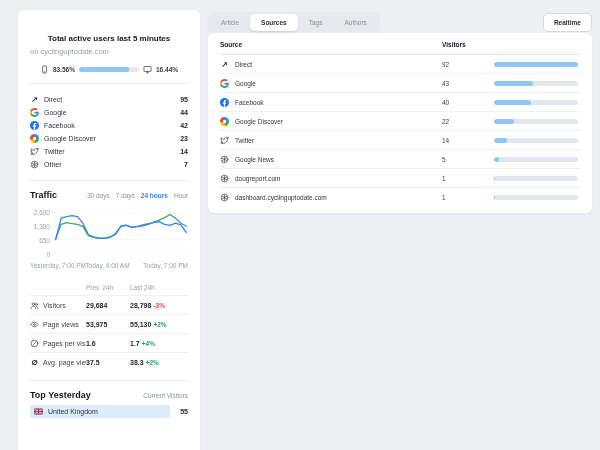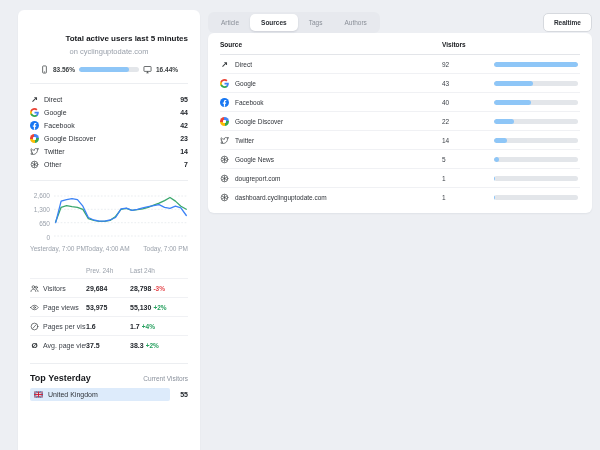--- a/index.html
+++ b/index.html
@@ -3,22 +3,22 @@
 <meta charset="utf-8">
 <style>
   * { margin:0; padding:0; box-sizing:border-box; }
   html,body { width:600px; height:450px; overflow:hidden; background:#edeff3;
     font-family:"Liberation Sans", sans-serif; color:#23272d; }
   .card { background:#fff; border-radius:6px; box-shadow:0 1px 2px rgba(20,30,50,.06); }
 
   
   .left { position:absolute; left:18px; top:10px; width:182px; height:480px; padding:12px; }
   .big-num { text-align:center; font-size:27px; font-weight:bold; letter-spacing:.5px; margin-top:4px; }
-  .au-title { text-align:right; font-size:8px; font-weight:bold; color:#16181c; margin-top:12px; }
-  .au-sub { text-align:center; font-size:7.5px; color:#9aa1ab; margin-top:4px; }
+  .au-title { text-align:center; font-size:8px; font-weight:bold; color:#16181c; margin-top:12px; }
+  .au-sub { font-size:7.5px; color:#9aa1ab; margin-top:4px; }
   .device-row { display:flex; align-items:center; justify-content:center; gap:4px; margin-top:9px; }
   .pct { font-size:6.5px; font-weight:600; color:#3c4043; }
   .devbar { width:60px; height:5px; border-radius:3px; background:#e3e6ea; overflow:hidden; }
   .devfill { height:100%; border-radius:3px; }
   .divider { border-top:1px solid #eceef1; margin:9px 0; }
   .ls-row { display:flex; align-items:center; gap:5px; height:13px; font-size:7px; color:#2f3339; }
   .ls-val { margin-left:auto; font-weight:600; color:#23272d; }
   .ic { width:9px; height:9px; display:inline-flex; align-items:center; justify-content:center; flex:0 0 9px; }
   .ic svg { width:9px; height:9px; display:block; }
   .glyph { font-size:8px; line-height:9px; font-weight:600; color:#3c4043; }
@@ -151,20 +151,29 @@
             <circle cx="12" cy="12" r="9"></circle>
             <path d="M12 5v14M6 8.5l12 7M18 8.5l-12 7"></path>
           </svg>
         </span>
         <span>Other</span>
         <span class="ls-val">7</span>
       </div>
     </div>
   <div class="divider"></div>
 
+  <div class="traffic-head">
+    <span class="sec-title">Traffic</span>
+    <span class="ranges" id="ranges">
+        <span class="range">30 days</span>
+        <span class="range">7 days</span>
+        <span class="range active">24 hours</span>
+        <span class="range">Hour</span>
+      </span>
+  </div>
 
   <div class="chart-row">
     <div class="yticks" id="yticks">
         <span>2,600</span>
         <span>1,300</span>
         <span>650</span>
         <span>0</span>
       </div>
     <svg class="chart-svg" id="chart-svg" viewBox="0 0 160 52" preserveAspectRatio="none">
         <line x1="0" y1="6" x2="160" y2="6" stroke="#e2e6ea" stroke-width="0.8" stroke-dasharray="2,2"></line>

